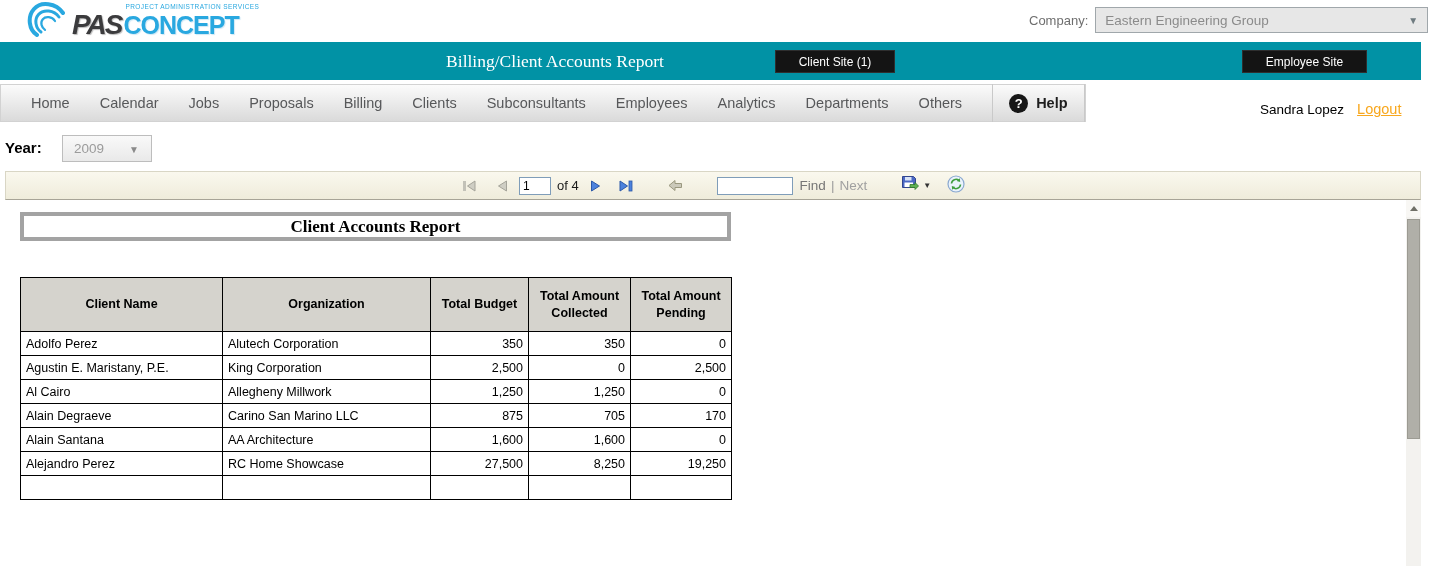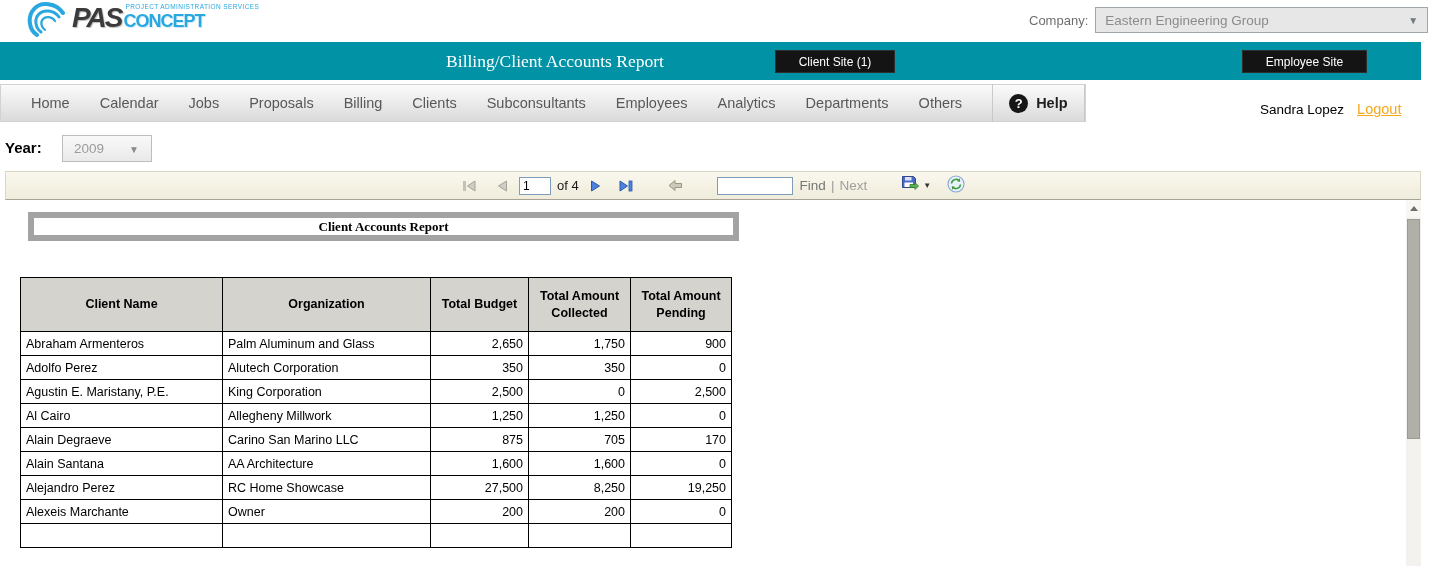--- a/index.html
+++ b/index.html
@@ -8,21 +8,21 @@
 
   
   .top-header { position:absolute; left:0; top:0; width:1253px; height:42px; background:#fff; }
   .logo { position:absolute; left:26px; top:2px; display:flex; align-items:flex-start; }
   .logo-text { position:relative; margin-left:4px; white-space:nowrap; }
   .logo-pas { font-style:italic; font-weight:bold; font-size:28px; letter-spacing:-2px;
               color:#3b3b3d; text-shadow:1px 1px 1px #bbb; }
   .logo-concept-wrap { display:inline-block; position:relative; padding-top:9px; margin-left:2px; }
   .logo-tagline { position:absolute; top:1px; left:2px; font-size:6.5px; color:#29a8e0;
                   letter-spacing:0.4px; white-space:nowrap; }
-  .logo-concept { font-weight:bold; font-size:18px; letter-spacing:-1px; color:#29a8e0;
+  .logo-concept { font-weight:bold; font-size:25px; letter-spacing:-1px; color:#29a8e0;
                   text-shadow:1px 1px 1px #cfe8f5; }
   .company-area { position:absolute; left:1002px; top:7px; display:flex; align-items:center; gap:7px;margin-left:27px; }
   .company-label { font-size:13px; color:#6e6e6e; }
   .company-select { position:relative; width:333px; height:26px; background:#e7e7e7;
                     border:1px solid #a0a7ab; display:flex; align-items:center;
                     padding-left:9px; font-size:13.5px; color:#8b8b8b; cursor:default; }
   .company-caret { position:absolute; right:9px; top:7px; font-size:10px; color:#6f7b80; }
 
   
   .teal-bar { position:absolute; left:0; top:42px; width:1421px; height:38px; background:#0192a5; }
@@ -72,23 +72,23 @@
   .find-link { font-size:13.5px; color:#767676; margin-left:7px; cursor:pointer; }
   .fn-sep { font-size:13.5px; color:#9a9a9a; margin:0 5px; }
   .next-link { font-size:13.5px; color:#a0a0a0; cursor:pointer; }
   .export-btn { margin-left:34px; display:flex; align-items:center; gap:4px; cursor:pointer; }
   .export-caret { font-size:8px; color:#333; }
   .refresh-btn { margin-left:16px; cursor:pointer; }
 
   
   .report-area { position:absolute; left:0; top:200px; width:1406px; height:366px;
                  background:#fff; overflow:hidden; }
-  .report-title-box { position:absolute; left:28px; top:12px; width:711px; height:29px;
-                      border:6px solid #a3a3a3; display:flex; align-items:center; justify-content:center;
-                      font-family:"Liberation Serif", serif; font-weight:bold; font-size:13px; color:#000; }
+  .report-title-box { position:absolute; left:20px; top:12px; width:711px; height:29px;
+                      border:4px solid #a3a3a3; display:flex; align-items:center; justify-content:center;
+                      font-family:"Liberation Serif", serif; font-weight:bold; font-size:17px; color:#000; }
   table.report-table { position:absolute; left:20px; top:77px; width:711px;
                        border-collapse:collapse; table-layout:fixed; }
   .report-table th { background:#d5d3cd; border:1px solid #000; height:54px;
                      font-size:12.5px; font-weight:bold; color:#000; text-align:center;
                      padding:0 3px; line-height:1.35; }
   .report-table td { border:1px solid #000; height:24px; font-size:12.5px; color:#000;
                      padding:0 5px; white-space:nowrap; overflow:hidden; background:#fff; }
   .report-table td.num { text-align:right; }
 
   
@@ -221,27 +221,20 @@
         <tr>
           <th>Client Name</th>
           <th>Organization</th>
           <th>Total Budget</th>
           <th>Total Amount Collected</th>
           <th>Total Amount Pending</th>
         </tr>
       </thead>
     <tbody>
         <tr>
-          <td>Abraham Armenteros</td>
-          <td>Palm Aluminum and Glass</td>
-          <td class="num">2,650</td>
-          <td class="num">1,750</td>
-          <td class="num">900</td>
-        </tr>
-        <tr>
           <td>Adolfo Perez</td>
           <td>Alutech Corporation</td>
           <td class="num">350</td>
           <td class="num">350</td>
           <td class="num">0</td>
         </tr>
         <tr>
           <td>Agustin E. Maristany, P.E.</td>
           <td>King Corporation</td>
           <td class="num">2,500</td>
@@ -270,27 +263,20 @@
           <td class="num">0</td>
         </tr>
         <tr>
           <td>Alejandro Perez</td>
           <td>RC Home Showcase</td>
           <td class="num">27,500</td>
           <td class="num">8,250</td>
           <td class="num">19,250</td>
         </tr>
         <tr>
-          <td>Alexeis Marchante</td>
-          <td>Owner</td>
-          <td class="num">200</td>
-          <td class="num">200</td>
-          <td class="num">0</td>
-        </tr>
-        <tr>
           <td></td>
           <td></td>
           <td class="num"></td>
           <td class="num"></td>
           <td class="num"></td>
         </tr>
       </tbody>
   </table>
 </div>
 

